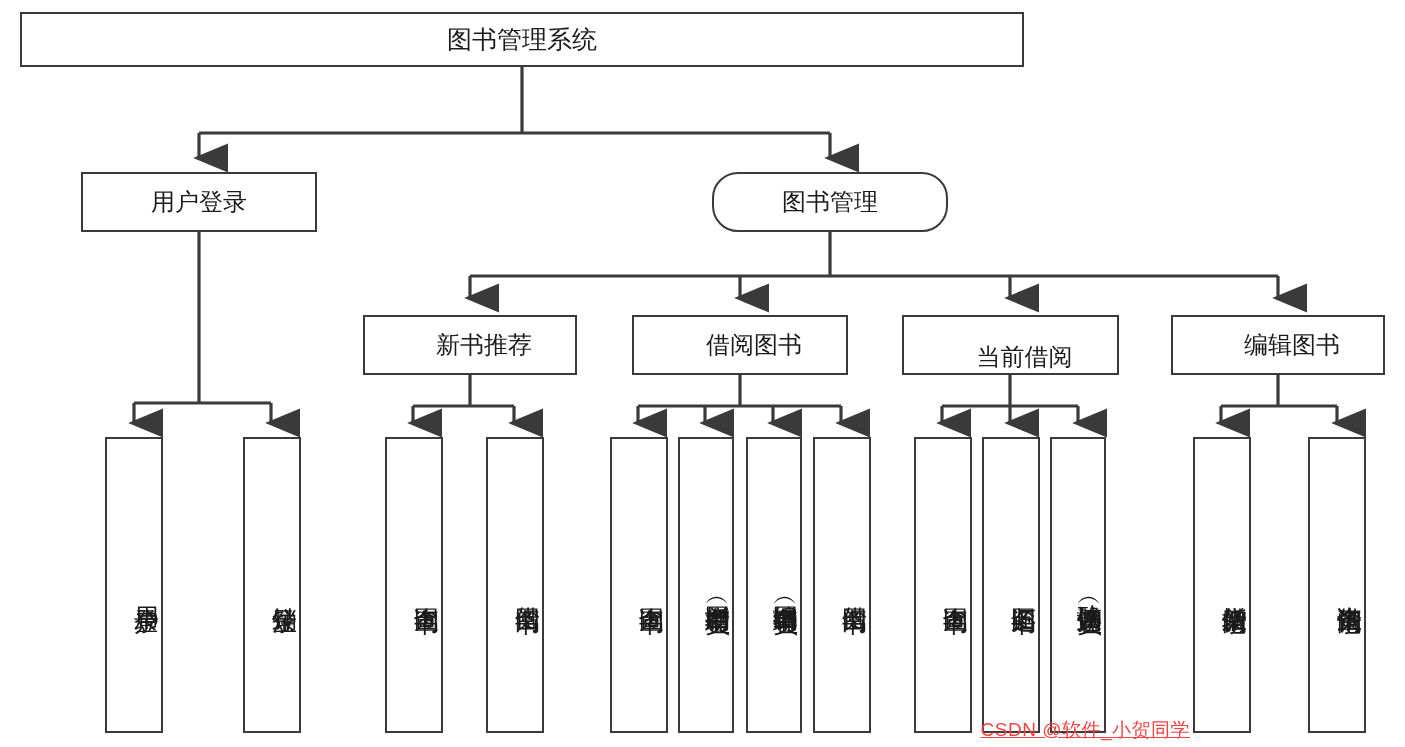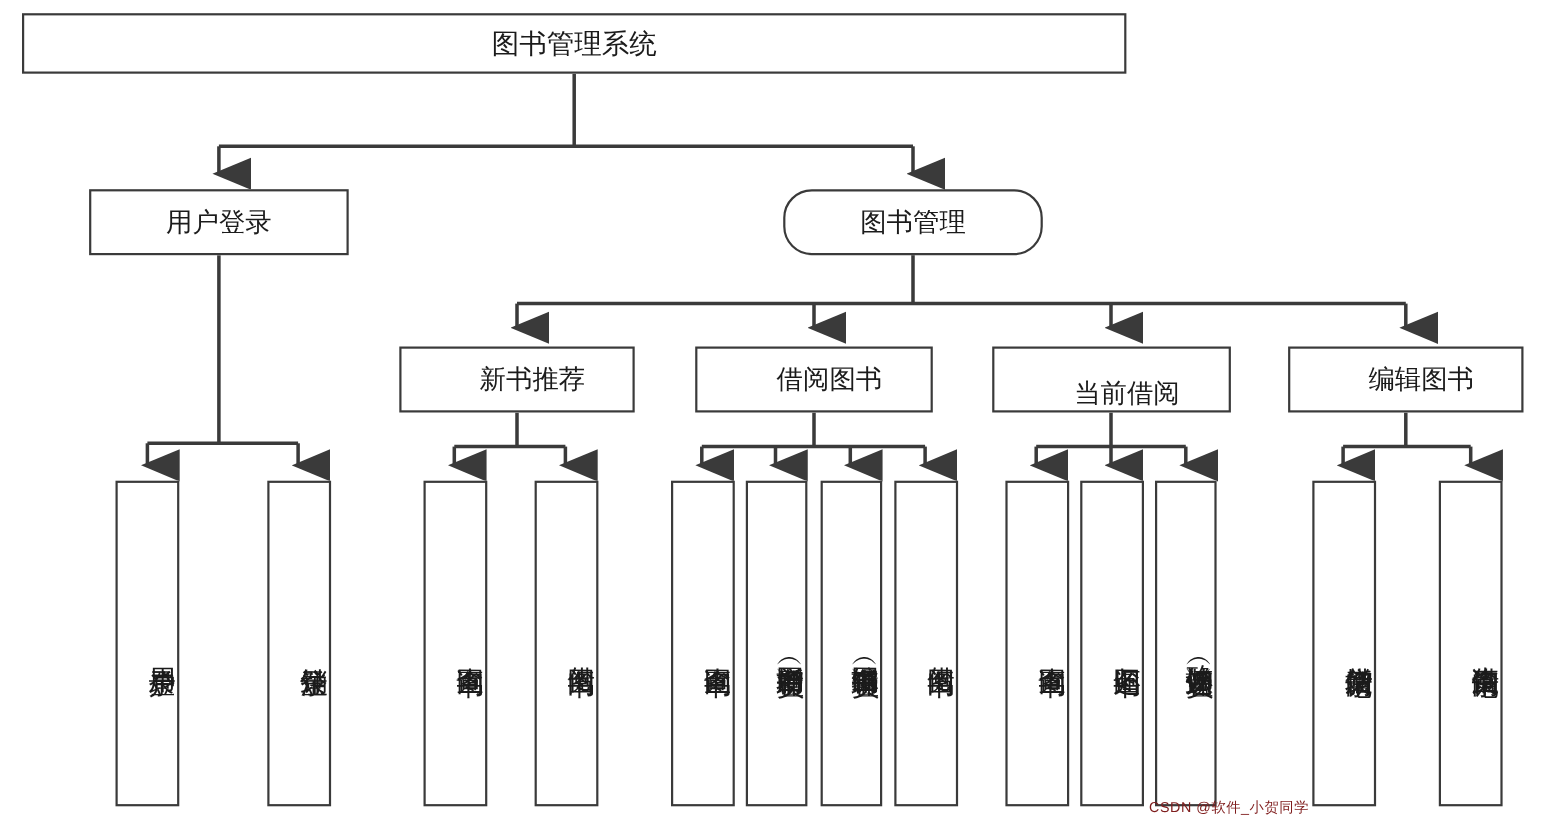--- a/index.html
+++ b/index.html
@@ -34,24 +34,25 @@
     padding:18px 0 10px 0;
     align-items:flex-start;
     justify-content:center;
   }
   .node.leaf span{display:block;white-space:nowrap;}
   svg.links{position:absolute;left:0;top:0;width:1405px;height:747px;pointer-events:none;}
   .watermark{
     position:absolute;
     right:8px;
     bottom:4px;
-    font-size:13px;
-    color:#7f1d1d;
+    font-size:19px;
+    color:#ef4444;
     letter-spacing:0.5px;
     white-space:nowrap;
+    text-decoration:underline;
   }
 </style>
 </head>
 <body>
 
 <div id="canvas">
 
   <svg class="links" viewBox="0 0 1405 747">
     <defs>
       <marker id="arrow" viewBox="0 0 12 12" refX="6" refY="10" markerWidth="11" markerHeight="11" orient="auto-start-reverse">

